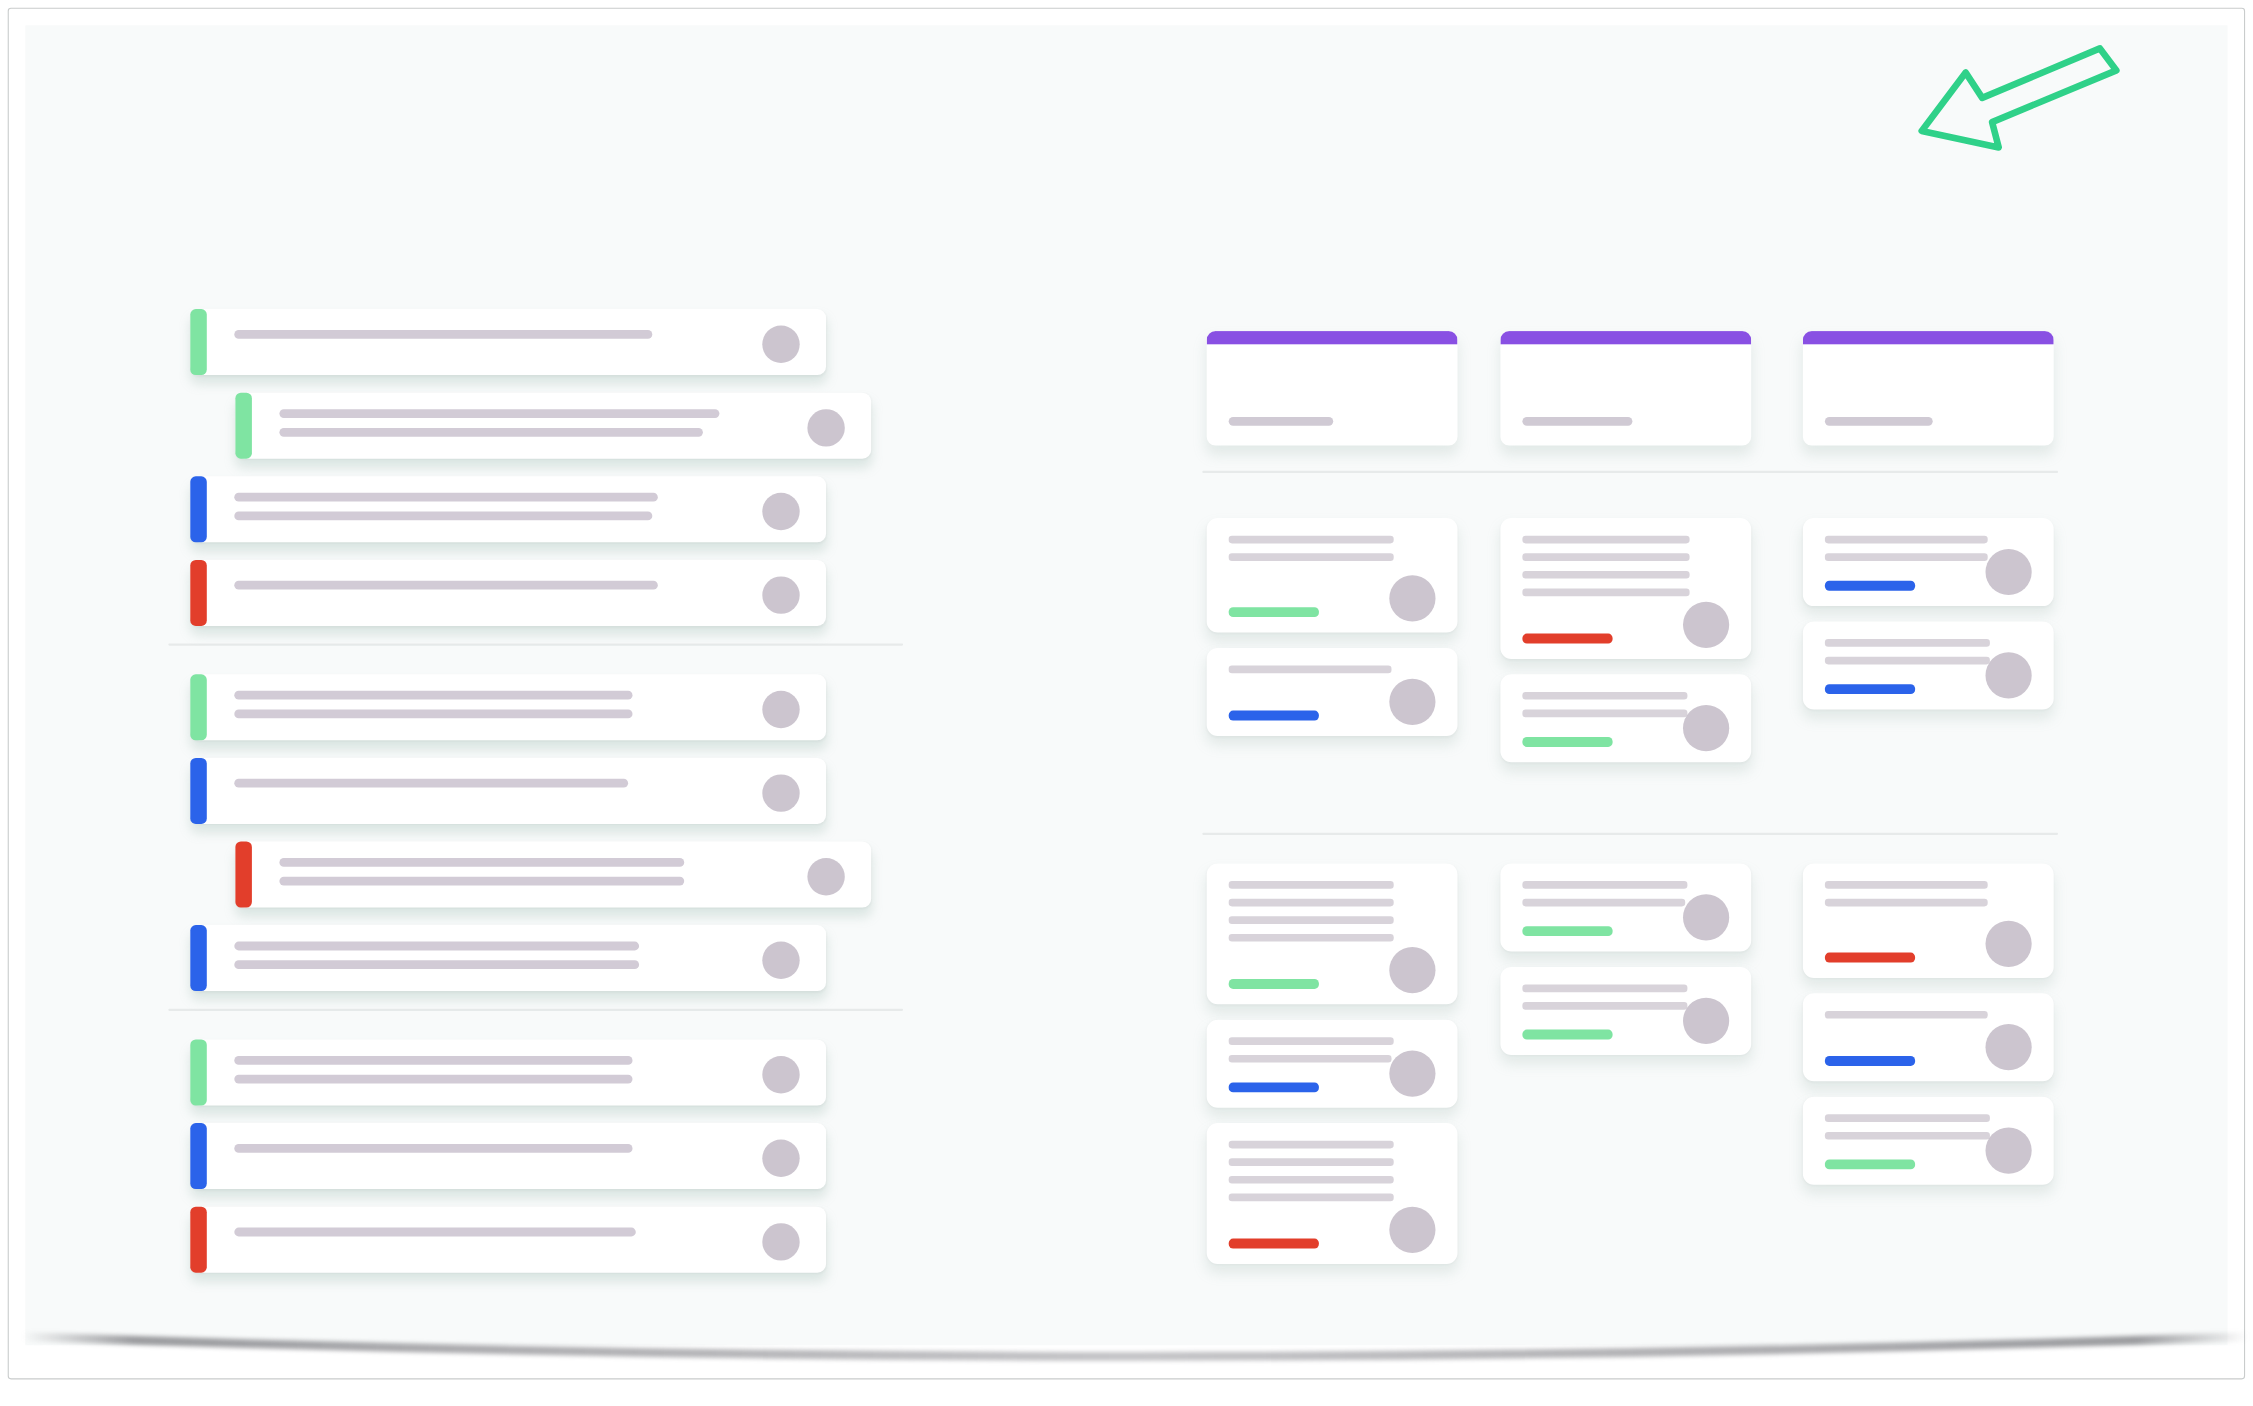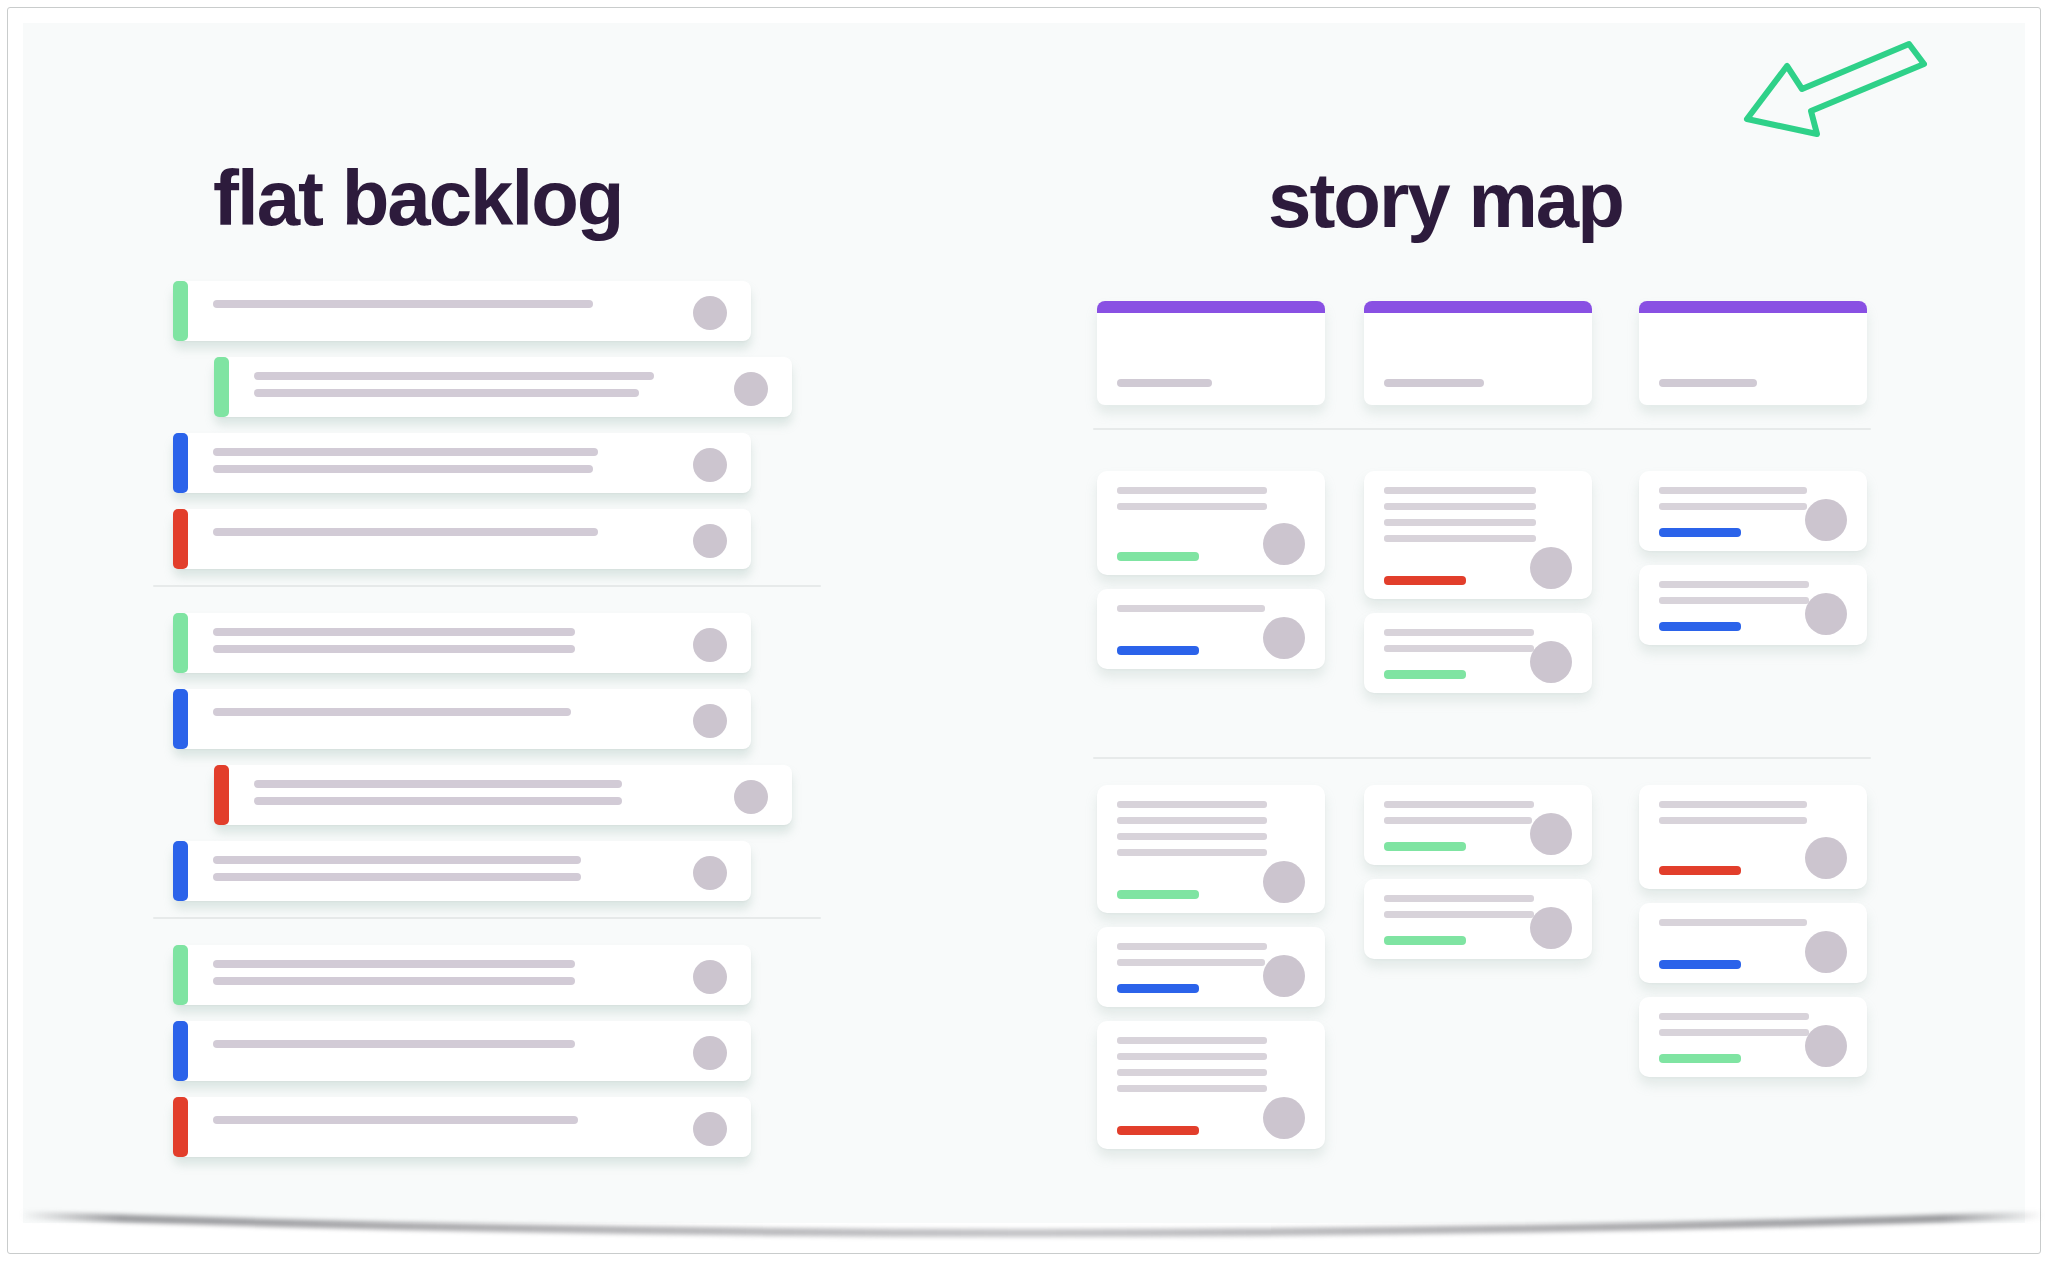--- a/index.html
+++ b/index.html
@@ -39,23 +39,21 @@
 
   .arrow-svg{position:absolute;left:1712px;top:12px;}
   .bottom-shadow{position:absolute;left:0;bottom:0;width:2048px;height:46px;filter:blur(2px);}
 </style>
 </head>
 <body>
 
 <div class="frame">
   <div class="panel">
 
-    <h1 class="big-title" style="left: 190px; top: 84px; color: rgb(45, 27, 60);">flat backlog</h1>
-
-    <h1 class="big-title" style="left: 1245px; top: 86px; color: rgb(45, 27, 60);">story map</h1>
+
 
     <svg class="arrow-svg" width="202" height="112" viewBox="0 0 202 112">
       <path id="arrow-path" d="M174,9 L67,54 L52,31 L12,84 L82,99 L76,76 L189,29 Z" fill="none" stroke="#2fd189" stroke-width="6" stroke-linejoin="round" stroke-linecap="round"></path>
     </svg>
 
     <div class="backlog" id="backlog-list">
         <div class="b-card">
           <div class="b-bar" style="background: rgb(127, 228, 162);"></div>
           <div class="b-line" style="width: 380px; top: 19px;"></div>
           <div class="b-avatar"></div>

